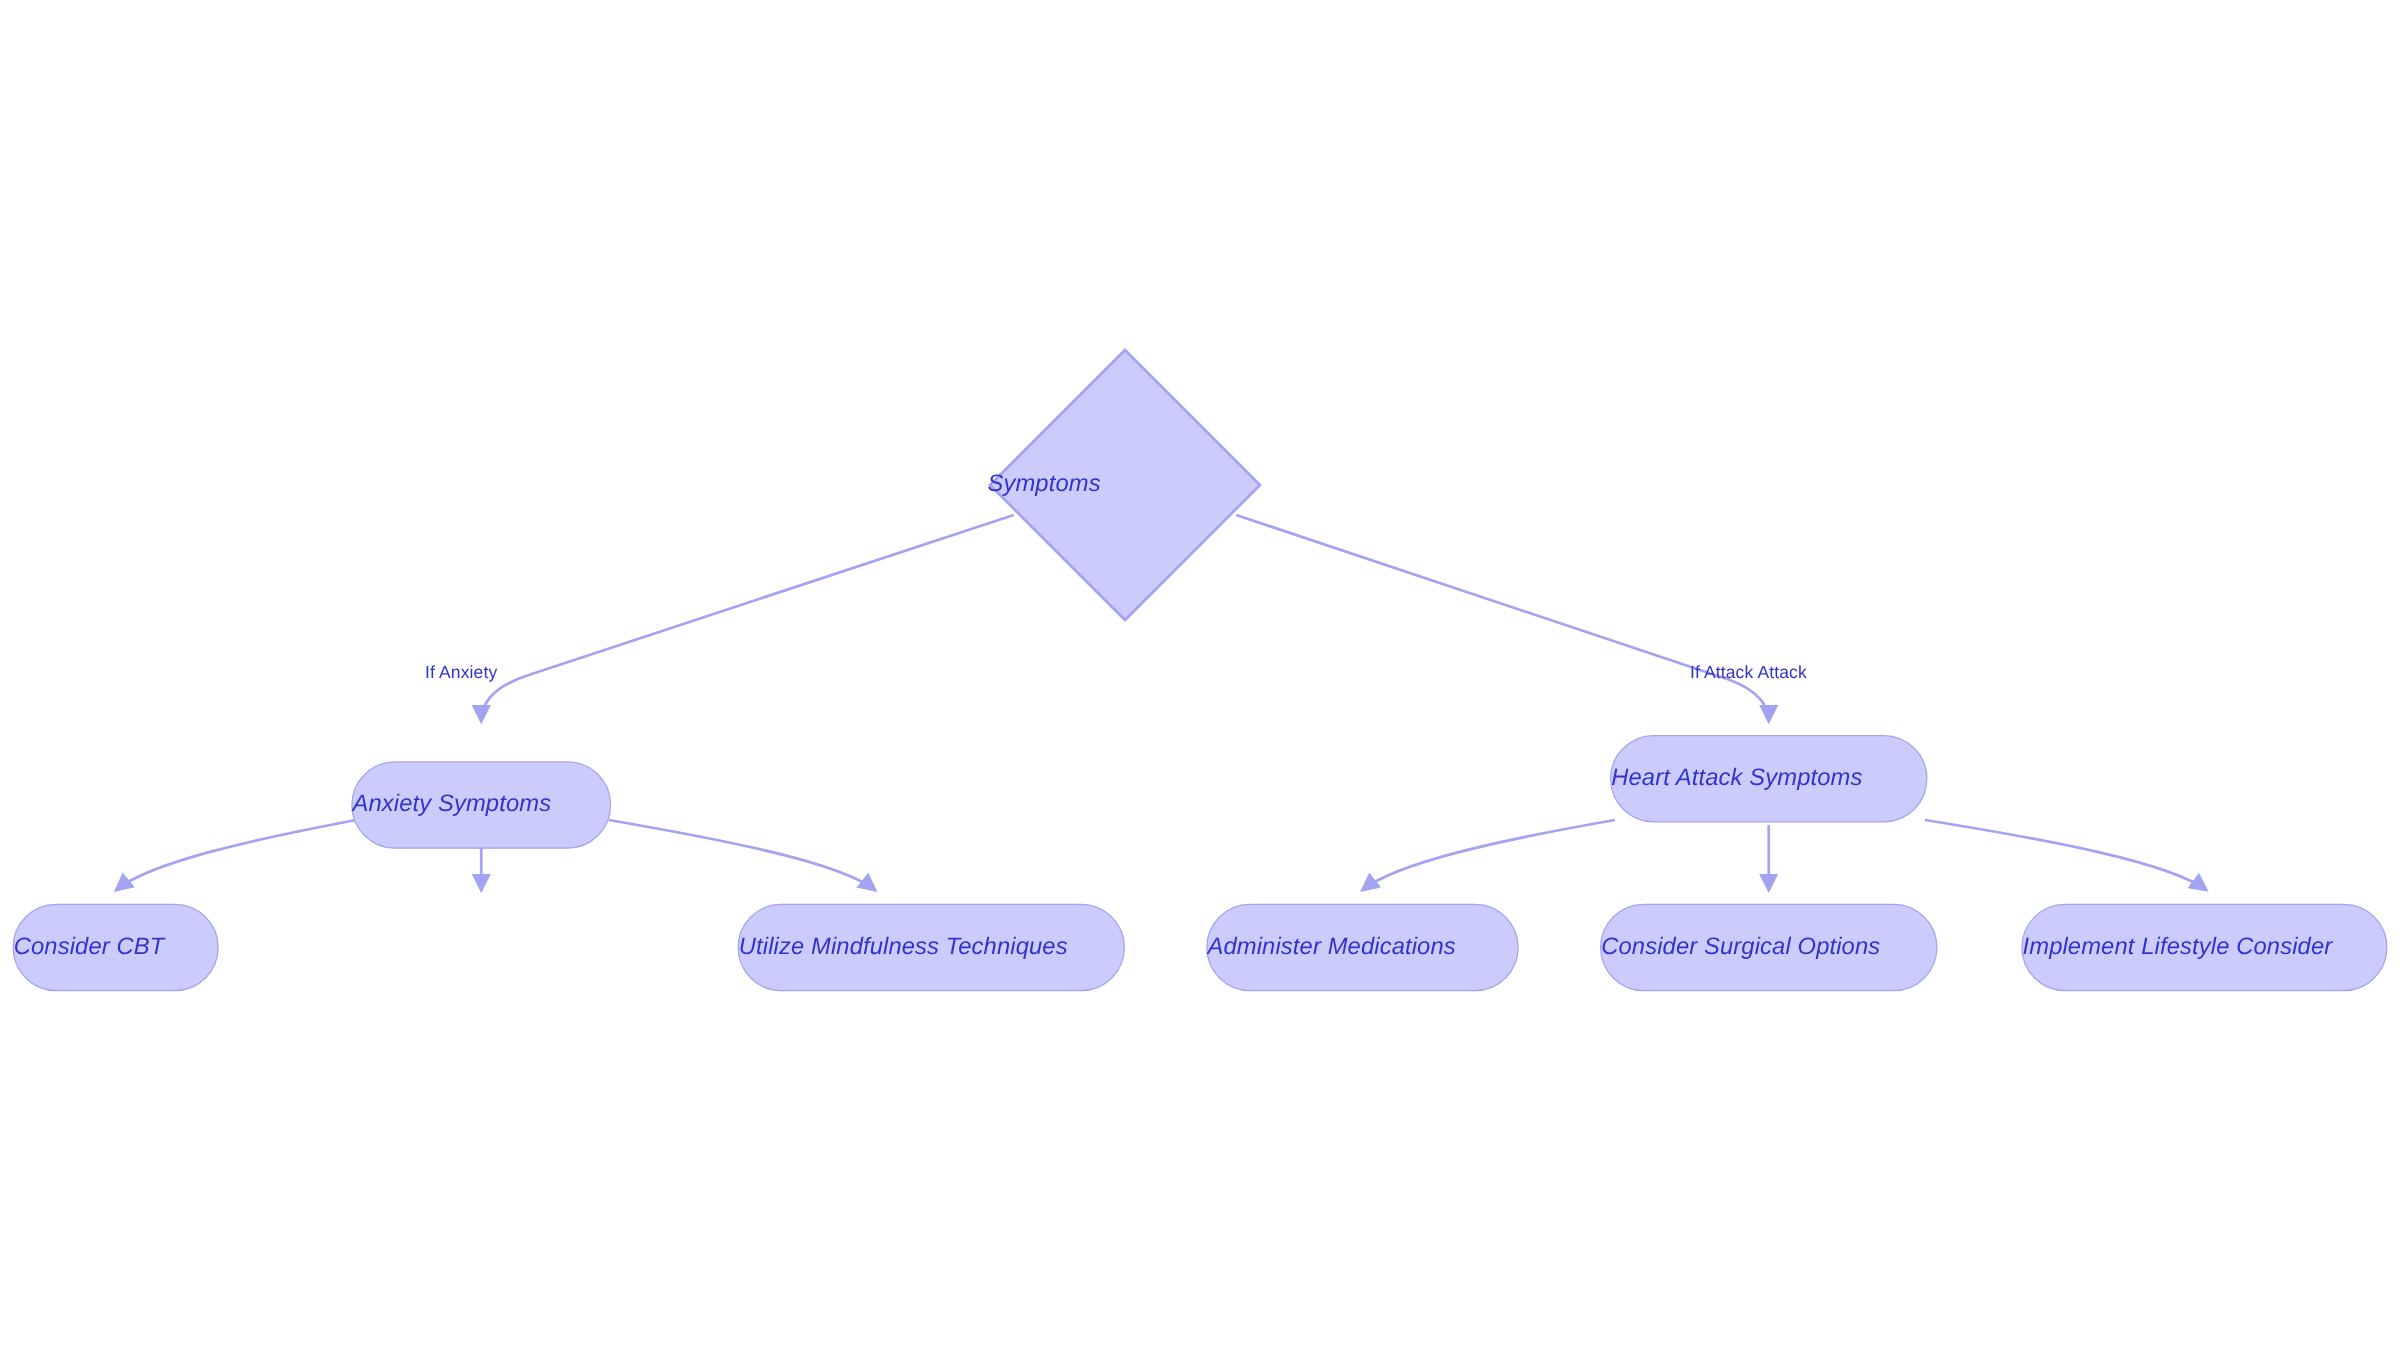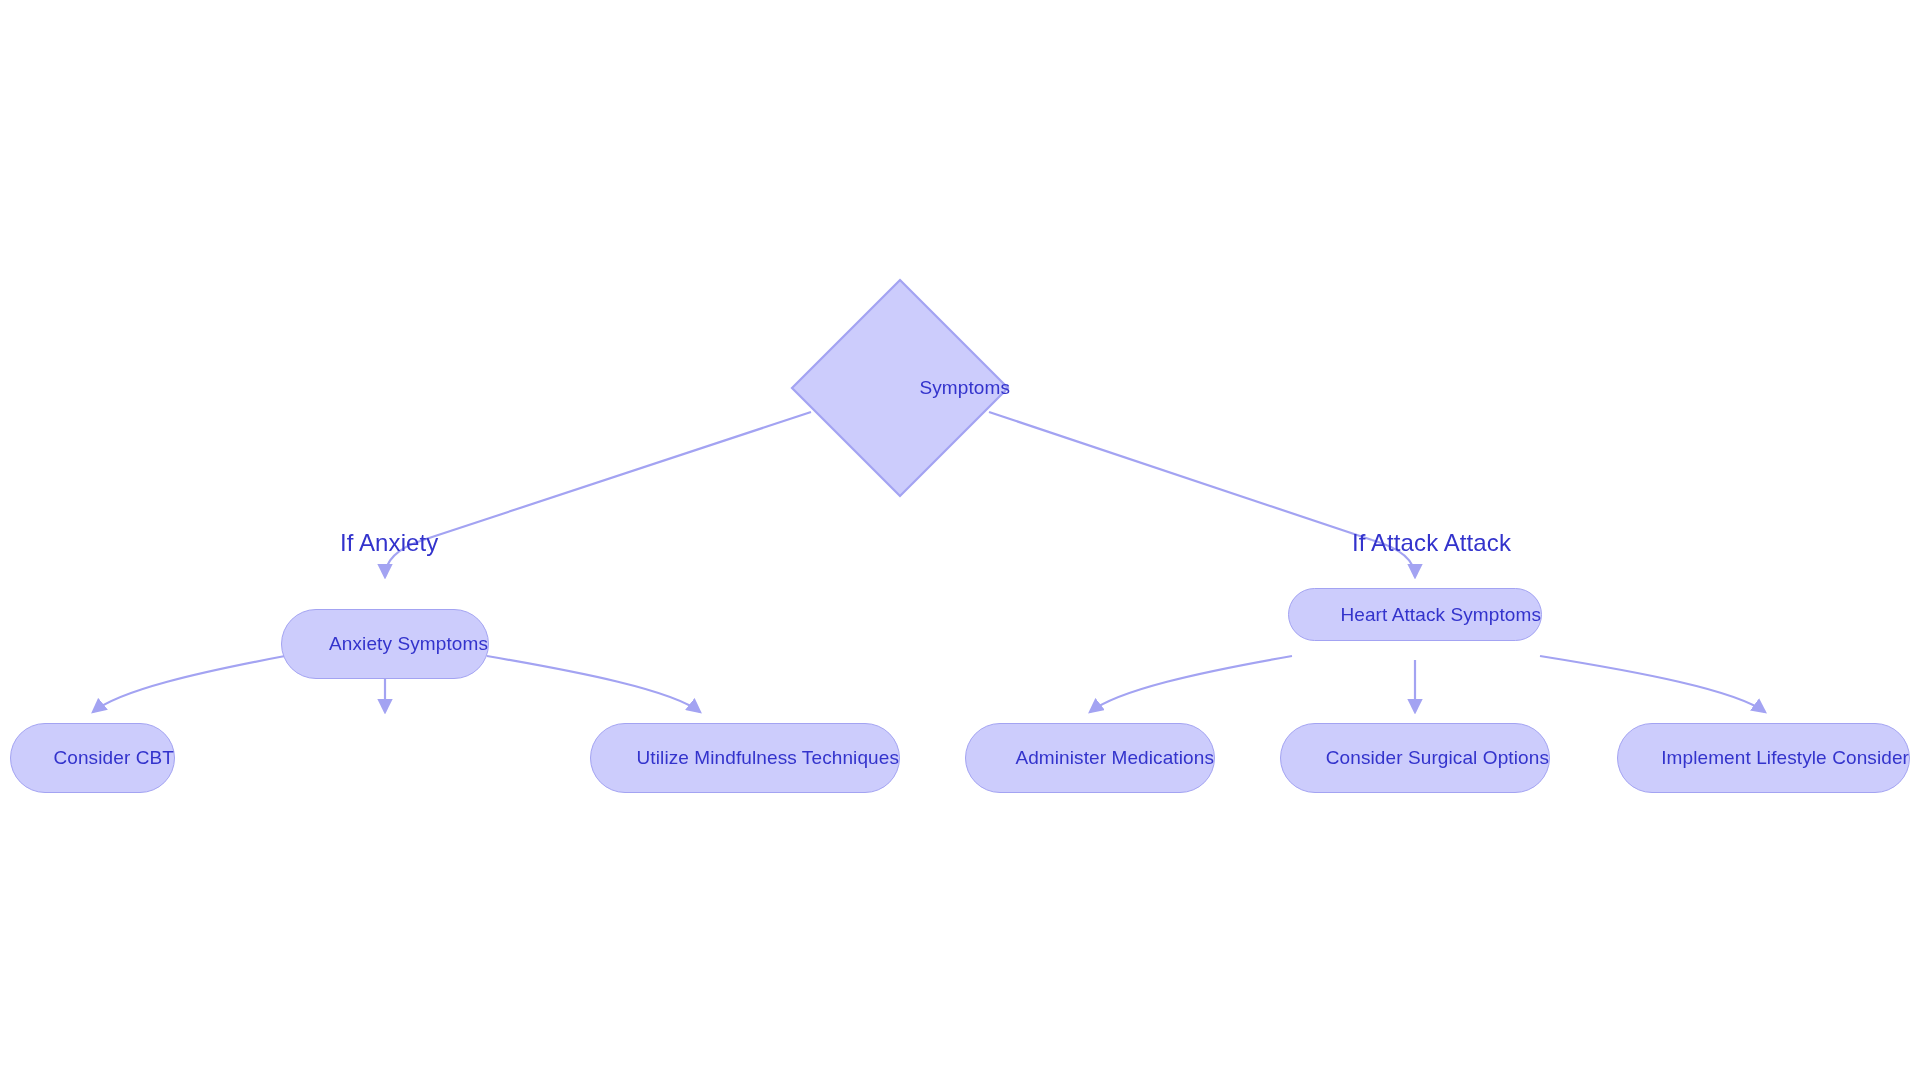--- a/index.html
+++ b/index.html
@@ -26,28 +26,29 @@
     top: 0;
     width: 1920px;
     height: 1083px;
     pointer-events: none;
   }
   .node {
     position: absolute;
     box-sizing: border-box;
     display: flex;
     align-items: center;
-    justify-content: flex-end;
+    justify-content: flex-start;
     background: #ccccfc;
     border: 1.4px solid #a3a3f2;
     color: #3333cc;
     font-size: 19px;
     line-height: 1.15;
     white-space: nowrap;
     letter-spacing: 0.1px;
+    font-style: italic;
   }
   .node.pill {
     border-radius: 36px;
   }
   .node.decision {
     border: none;
     background: transparent;
     border-radius: 0;
   }
   .diamond-shape {
@@ -59,21 +60,21 @@
   }
   .diamond-label {
     position: relative;
     z-index: 2;
     color: #3333cc;
     font-size: 19px;
   }
   .edge-label {
     position: absolute;
     color: #3333cc;
-    font-size: 24px;
+    font-size: 14px;
     white-space: nowrap;
     background: transparent;
     letter-spacing: 0.1px;
   }
 </style>
 </head>
 <body>
 
 <div id="canvas">
 
@@ -122,21 +123,21 @@
   <div class="node decision" id="node-root" style="left: 790px; top: 278px; width: 220px; height: 220px;">
     <svg class="diamond-shape" viewBox="0 0 220 220" preserveAspectRatio="none" xmlns="http://www.w3.org/2000/svg">
       <polygon points="110,2 218,110 110,218 2,110" fill="#ccccfc" stroke="#a3a3f2" stroke-width="2.2"></polygon>
     </svg>
     <span class="diamond-label">Symptoms</span>
   </div>
 
   <div class="node pill" id="node-l2-0" style="left: 281px; top: 588px; width: 208px; height: 70px; margin-top: 21px;">
     <span>Anxiety Symptoms</span>
   </div>
-  <div class="node pill" id="node-l2-1" style="left: 1288px; top: 588px; width: 254px; height: 53px;">
+  <div class="node pill" id="node-l2-1" style="left: 1288px; top: 588px; width: 254px; height: 70px;">
     <span>Heart Attack Symptoms</span>
   </div>
 
   <div class="node pill" id="node-l3-0" style="left: 10px; top: 723px; width: 165px; height: 70px;">
     <span>Consider CBT</span>
   </div>
   <div class="node pill" id="node-l3-3" style="left: 965px; top: 723px; width: 250px; height: 70px;">
     <span>Administer Medications</span>
   </div>
   <div class="node pill" id="node-l3-2" style="left: 590px; top: 723px; width: 310px; height: 70px;">

